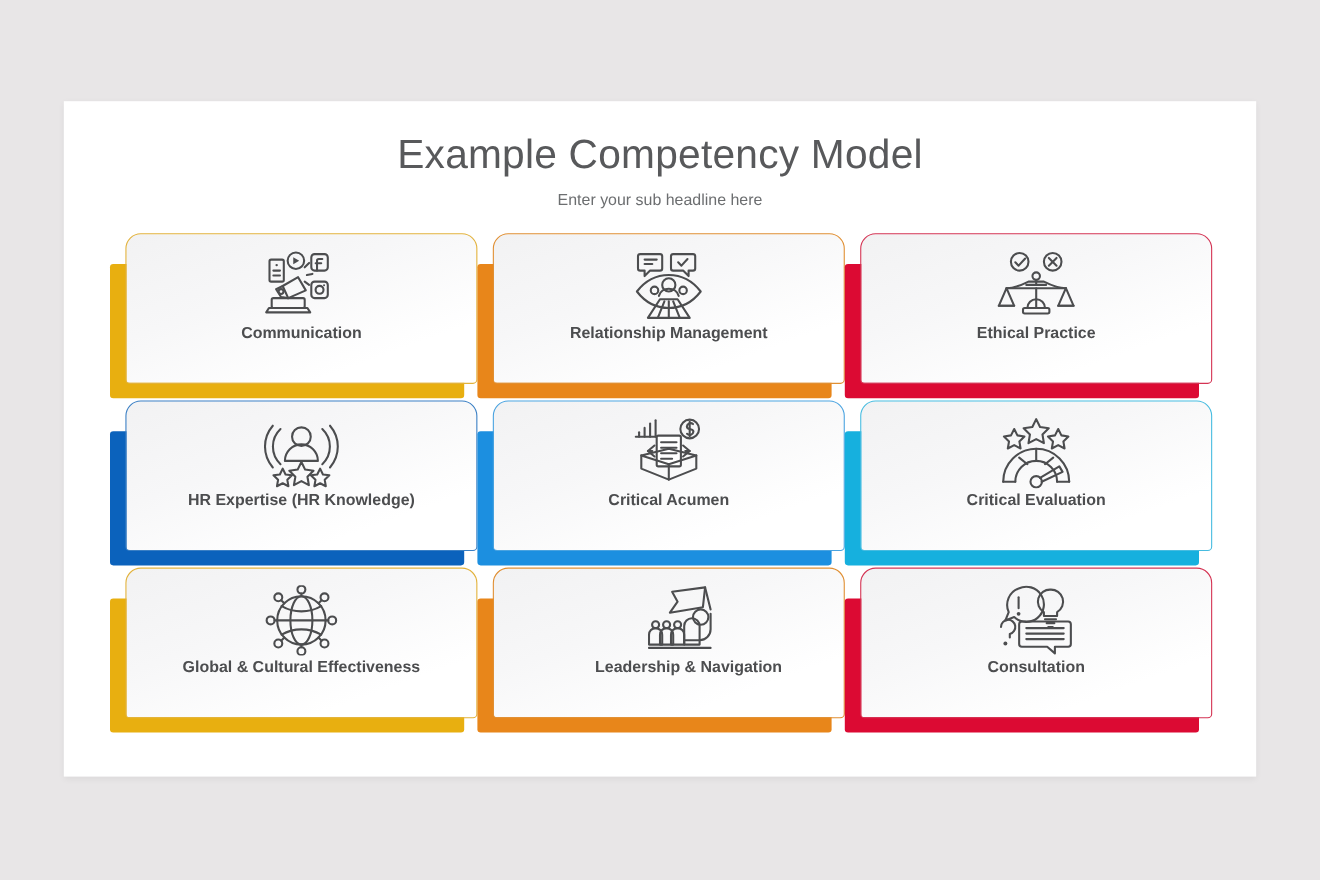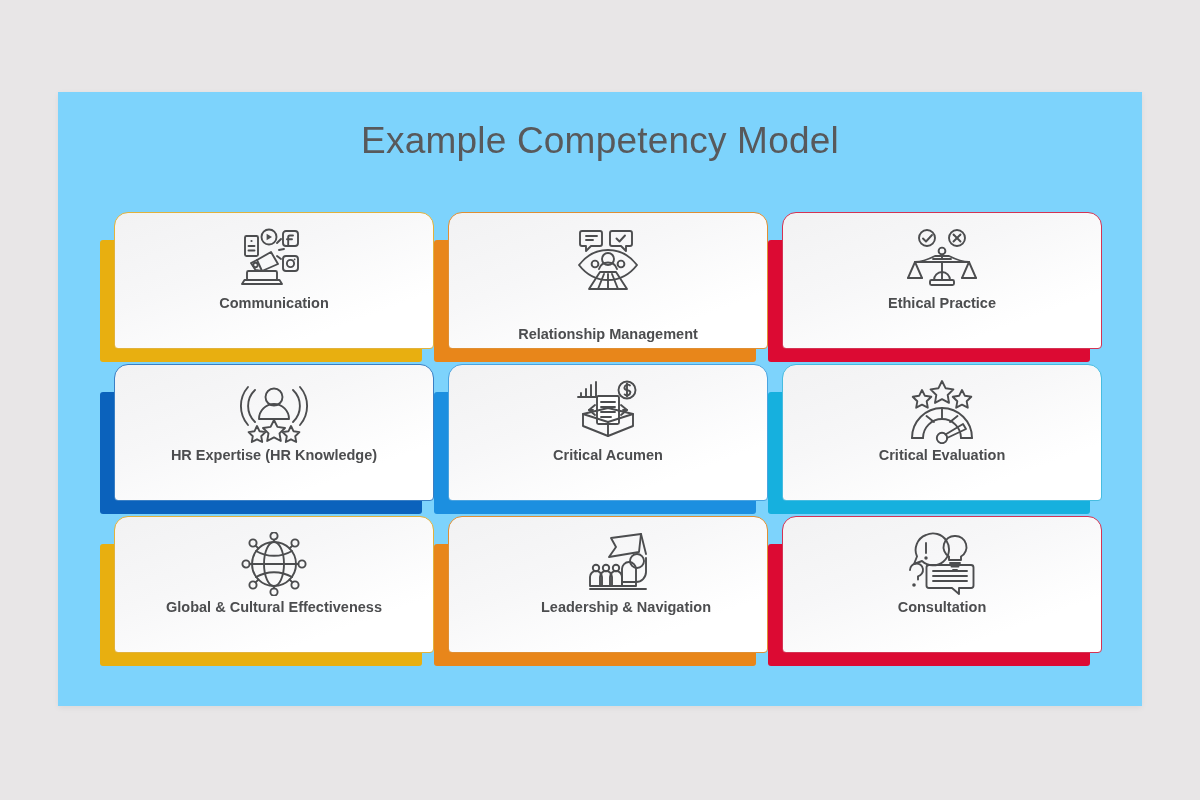--- a/index.html
+++ b/index.html
@@ -16,21 +16,21 @@
     position: relative;
   }
 
   
   #slide {
     position: absolute;
     left: 58px;
     top: 92px;
     width: 1084px;
     height: 614px;
-    background: #7dd3fc;
+    background: #ffffff;
     box-shadow: 0 2px 6px rgba(0,0,0,0.06);
   }
 
   
   #title {
     position: absolute;
     left: 0;
     top: 28px;
     width: 100%;
     text-align: center;
@@ -114,20 +114,21 @@
     line-height: 1.1;
     white-space: nowrap;
   }
 </style>
 </head>
 <body>
 
 <div id="slide">
 
   <div id="title">Example Competency Model</div>
+  <div id="subtitle">Enter your sub headline here</div>
 
   <div id="grid">
       <div class="cell" style="left: 0px; top: 0px;">
         <div class="backer" style="background: rgb(232, 175, 16);"></div>
         <div class="card" style="border-color: rgb(226, 178, 60);">
           <div class="icon-wrap">
             <svg width="74" height="64" viewBox="0 0 74 64" fill="none" stroke="#4c4d4f" stroke-width="1.9" stroke-linecap="round" stroke-linejoin="round">
     <rect x="8" y="8" width="13" height="20" rx="1.5"></rect>
     <circle cx="14.5" cy="13" r="1.1" fill="#4c4d4f" stroke="none"></circle>
     <line x1="11.5" y1="18" x2="17.5" y2="18"></line>
@@ -148,21 +149,21 @@
     <circle cx="18.5" cy="37" r="2.2"></circle>
     <rect x="10" y="43" width="30" height="9" rx="1.5"></rect>
     <path d="M5 56 h40 l-2.5 -4 h-35 Z"></path>
   </svg>
           </div>
           <div class="card-label">Communication</div>
         </div>
       </div>
       <div class="cell" style="left: 334px; top: 0px;">
         <div class="backer" style="background: rgb(232, 134, 26);"></div>
-        <div class="card" style="border-color: rgb(224, 143, 51); gap: 31px;">
+        <div class="card" style="border-color: rgb(224, 143, 51);">
           <div class="icon-wrap">
             <svg width="74" height="64" viewBox="0 0 74 64" fill="none" stroke="#4c4d4f" stroke-width="1.9" stroke-linecap="round" stroke-linejoin="round">
     <path d="M11 3 h18 a2 2 0 0 1 2 2 v11 a2 2 0 0 1 -2 2 h-9 l-5 5 v-5 h-4 a2 2 0 0 1 -2 -2 v-11 a2 2 0 0 1 2 -2 Z"></path>
     <line x1="15" y1="8" x2="26" y2="8"></line>
     <line x1="15" y1="12" x2="22" y2="12"></line>
     <path d="M41 3 h18 a2 2 0 0 1 2 2 v11 a2 2 0 0 1 -2 2 h-4 v5 l-5 -5 h-9 a2 2 0 0 1 -2 -2 v-11 a2 2 0 0 1 2 -2 Z"></path>
     <path d="M45.5 10.5 l3 3 l5.5 -6"></path>
     <path d="M8 37 C 18 24, 30 22, 37 22 C 44 22, 56 24, 66 37 C 56 50, 44 52, 37 52 C 30 52, 18 50, 8 37 Z" stroke-dasharray="0"></path>
     <circle cx="37" cy="31" r="6"></circle>
     <path d="M28 41 a9.5 9.5 0 0 1 18 0"></path>

